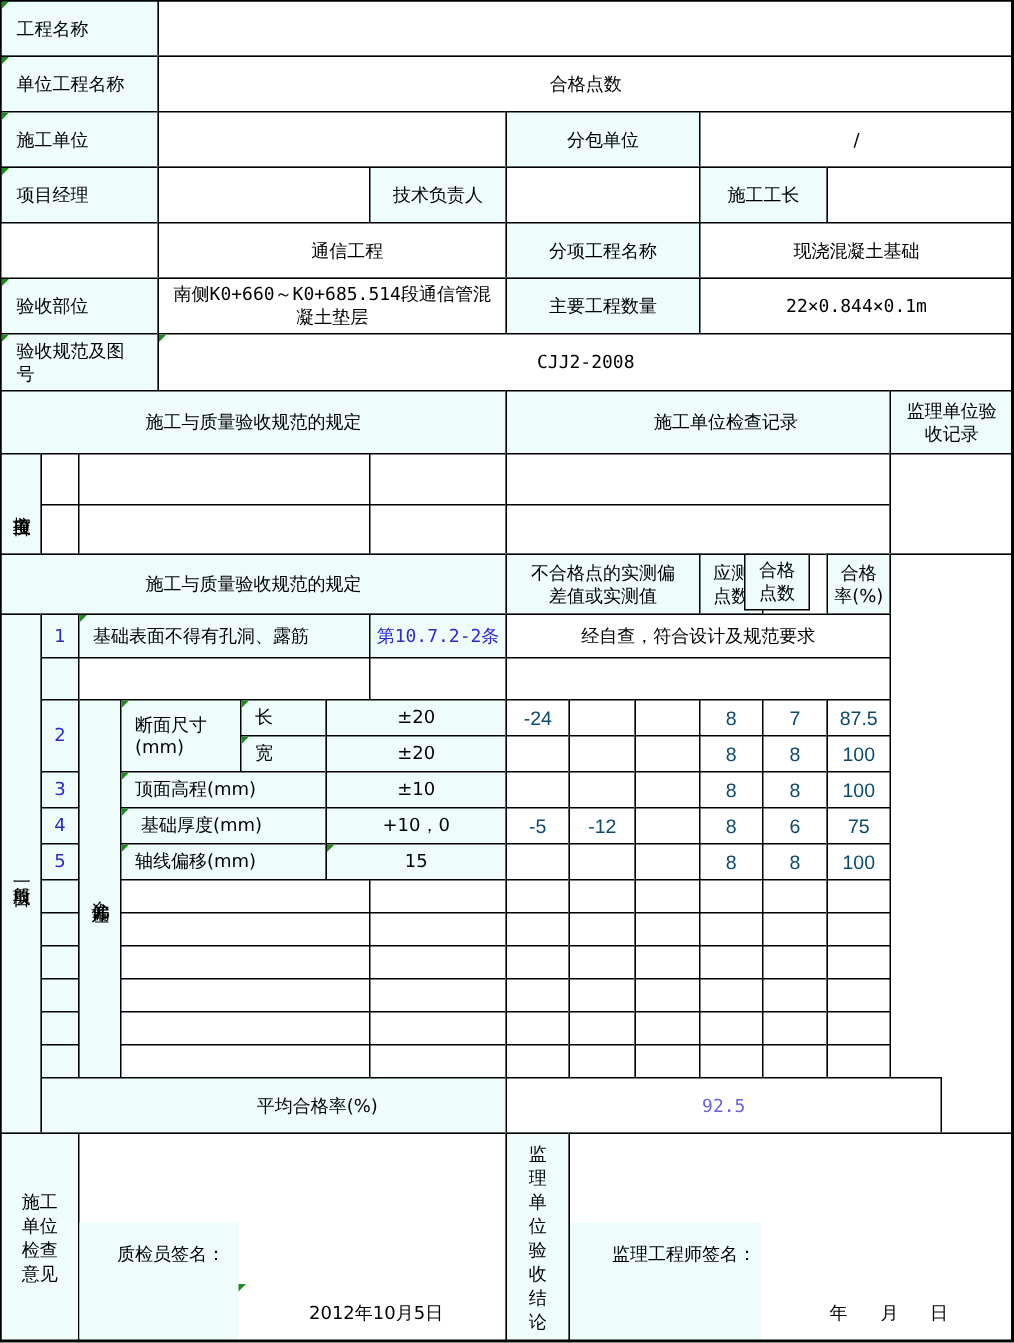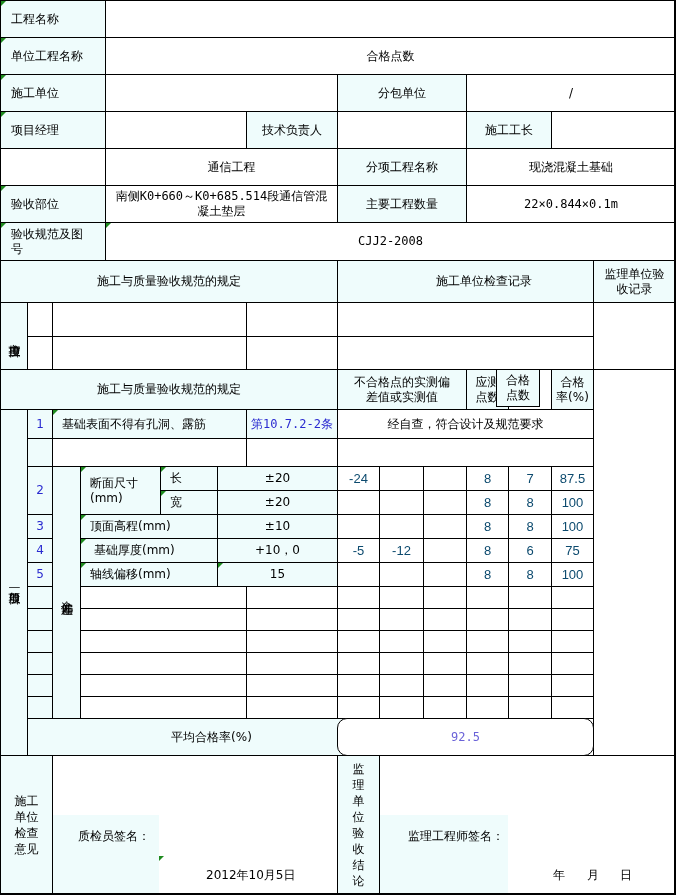--- a/index.html
+++ b/index.html
@@ -195,21 +195,21 @@
     <div class="c " style="left: 246px; top: 696px; width: 92px; height: 23px;"></div>
     <div class="c " style="left: 337px; top: 696px; width: 43px; height: 23px;"></div>
     <div class="c " style="left: 379px; top: 696px; width: 45px; height: 23px;"></div>
     <div class="c " style="left: 423px; top: 696px; width: 44px; height: 23px;"></div>
     <div class="c " style="left: 466px; top: 696px; width: 43px; height: 23px;"></div>
     <div class="c " style="left: 508px; top: 696px; width: 44px; height: 23px;"></div>
     <div class="c " style="left: 551px; top: 696px; width: 43px; height: 23px;"></div>
   </div>
 
 <div class="c lb" style="left:27px;top:718px;width:369px;height:38px;">平均合格率(%)</div>
-<div class="c num mono" style="left:337px;top:718px;width:257px;height:38px;color:#6a62d8;border-radius:10px;">92.5</div>
+<div class="c num mono" style="left:337px;top:718px;width:291px;height:38px;color:#6a62d8;">92.5</div>
 
 <div class="c lb" style="left:0;top:755px;width:53px;height:140px;padding:0 12px;line-height:16px;">施工单位检查意见</div>
 <div class="c" style="left:52px;top:755px;width:286px;height:140px;"></div>
 <div class="lb" style="position:absolute;left:53px;top:815px;width:106px;height:78px;"></div>
 <div style="position:absolute;left:78px;top:828px;font-size:12px;">质检员签名：</div>
 <div class="tri" style="position:absolute;left:159px;top:856px;width:6px;height:6px;"></div>
 <div style="position:absolute;left:206px;top:867px;font-size:12px;">2012年10月5日</div>
 
 <div class="c lb" style="left:337px;top:755px;width:43px;height:140px;padding:0 9px;line-height:16px;">监理单位验收结论</div>
 <div class="c" style="left:379px;top:755px;width:297px;height:140px;"></div>

